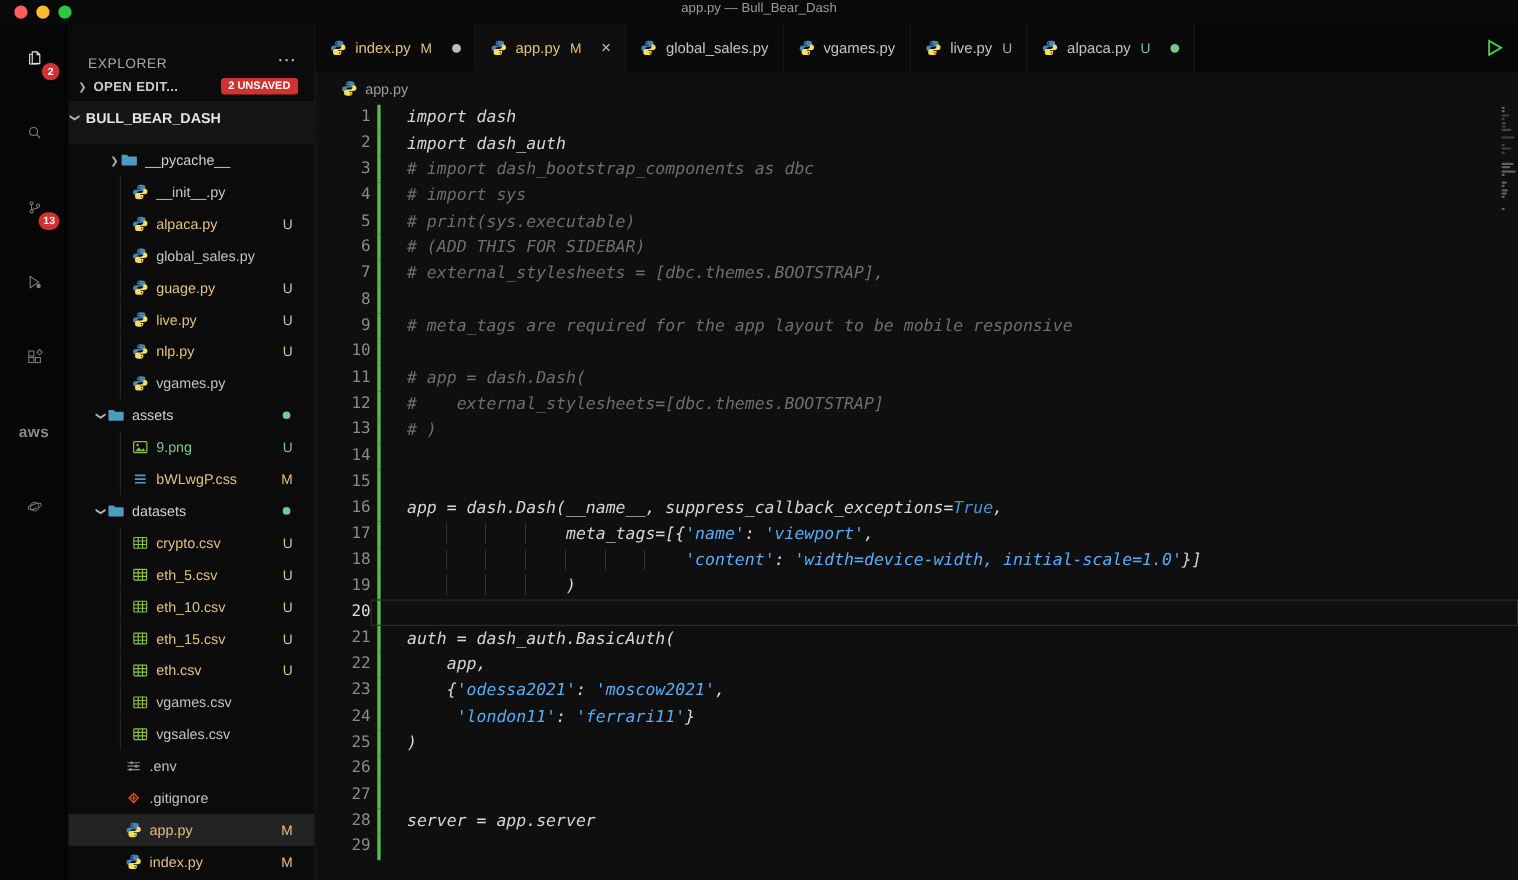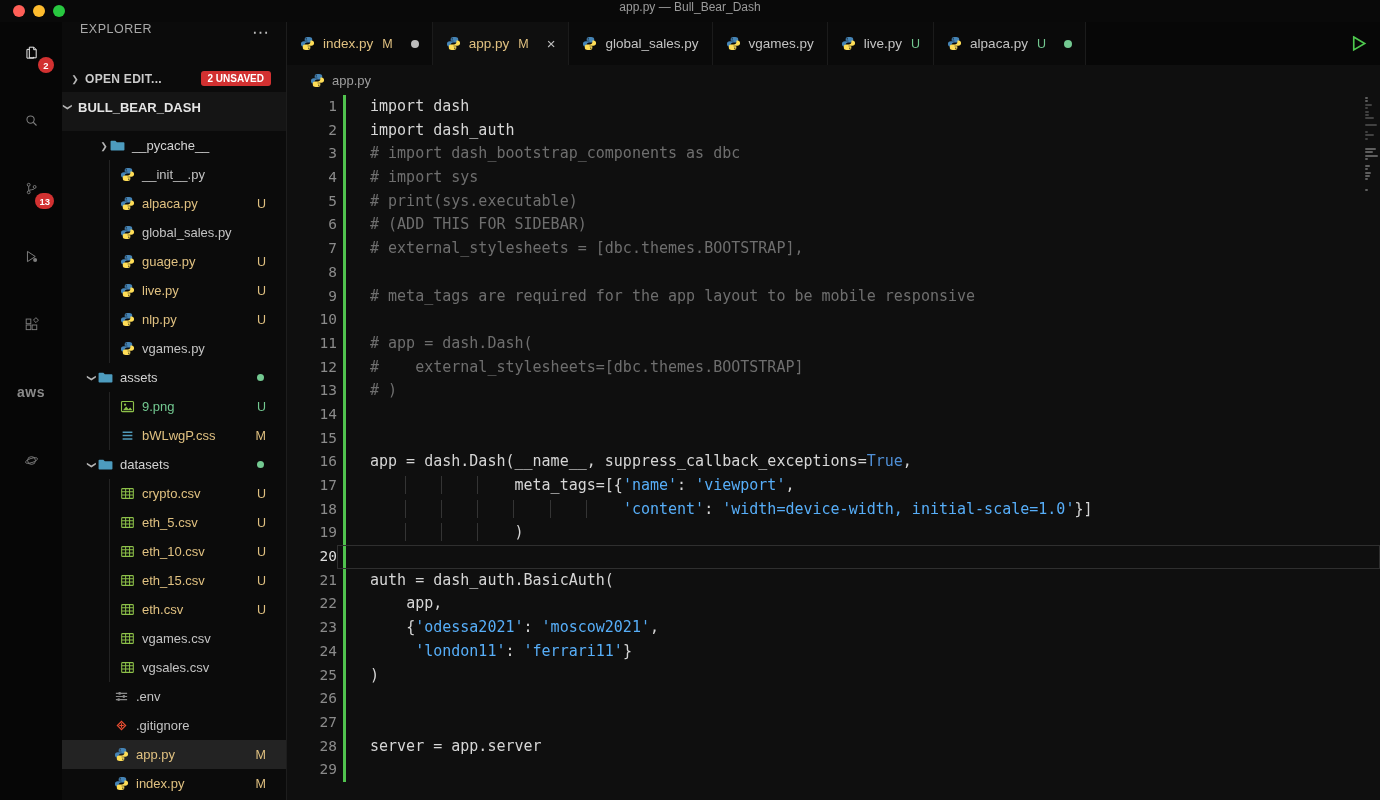--- a/index.html
+++ b/index.html
@@ -23,21 +23,21 @@
   
   .activitybar { width:62px; background:#060606; flex:none; display:flex; flex-direction:column; align-items:center; padding-top:4px; }
   .ab-item { position:relative; width:62px; height:52px; margin-bottom:16px; display:flex; align-items:center; justify-content:center; color:#7d7d7d; cursor:pointer; }
   .ab-item.active { color:#e8e8e8; }
   .ab-item svg { width:27px; height:27px; }
   .aws-text { font-size:14px; font-weight:bold; letter-spacing:0.5px; color:#8a8a8a; }
   .ab-badge { position:absolute; right:8px; bottom:5px; background:var(--c-red); color:#fff; min-width:16px; height:16px; border-radius:9px; font-size:9.5px; font-weight:bold; display:flex; align-items:center; justify-content:center; padding:0 4px; }
 
   
   .sidebar { width:225px; background:#0b0b0b; border-right:1px solid #1d1d1d; flex:none; display:flex; flex-direction:column; color:#c3c3c3; font-size:13px; overflow:hidden; }
-  .sb-header { height:43px; flex:none; display:flex; align-items:flex-start; justify-content:space-between; padding:0 16px 0 18px; }
+  .sb-header { height:43px; flex:none; display:flex; align-items:flex-end; justify-content:space-between; padding:0 16px 0 18px; }
   .sb-title { font-size:12.5px; color:#a8a8a8; letter-spacing:0.5px; }
   .sb-more { color:#bdbdbd; font-size:17px; letter-spacing:1px; cursor:pointer; }
   .sb-sec { height:27px; flex:none; display:flex; align-items:center; padding-left:7px; }
   .sb-sec-label { font-weight:bold; font-size:12px; color:#cccccc; letter-spacing:0.3px; margin-left:4px; }
   .sb-badge { margin-left:auto; margin-right:15px; background:var(--c-red); color:#fff; font-size:10px; font-weight:bold; padding:2px 7px; border-radius:3px; }
   .sb-root { height:30px; flex:none; display:flex; align-items:center; padding-left:0; background:#151515; }
   .sb-root-label { font-weight:bold; font-size:13px; color:#e4e4e4; margin-left:4px; }
   .sb-sliver { height:9px; flex:none; background:#151515; }
   .chev { display:inline-block; width:12px; text-align:center; font-size:9px; color:#b5b5b5; transform-origin:center; }
   .chev.down { transform:rotate(90deg); }
@@ -69,21 +69,21 @@
   .tab .dot.green { background:var(--c-ugreen); }
   .run-btn { position:absolute; right:12px; top:0; height:43px; display:flex; align-items:center; cursor:pointer; }
   .run-btn svg { width:19px; height:19px; }
 
   .breadcrumb { height:30px; flex:none; display:flex; align-items:center; gap:7px; padding-left:23px; font-size:13px; color:#9e9e9e; }
 
   
   .code { flex:1; position:relative; overflow:hidden; font-family:"DejaVu Sans Mono","Liberation Mono",monospace; font-size:15px; line-height:23.7px; color:#d6d6d6; }
   .cl { display:flex; height:23.7px; }
   .ln { width:50px; flex:none; text-align:right; color:#8b8b8b; font-size:14.5px; }
-  .cl-body { flex:1; display:flex; min-width:0; }
+  .cl-body { flex:1; display:flex; min-width:0;font-style:italic; }
   .gitbar { width:3px; flex:none; margin-left:6px; background:var(--c-green); }
   .ct { white-space:pre; padding-left:24px; }
   .cl.current .ln { color:#dedede; }
   .cl.current .cl-body { outline:1px solid #2f2f2f; outline-offset:-1px; }
   .t-p { color:#d6d6d6; }
   .t-c { color:var(--c-cm); }
   .t-s { color:var(--c-str); }
   .t-k { color:var(--c-kw); }
   .t-w { background-image:repeating-linear-gradient(to right, transparent 0, transparent calc(4ch - 1px), #343434 calc(4ch - 1px), #343434 4ch); background-size:calc(100% - 3ch) 100%; background-repeat:no-repeat; }
 

